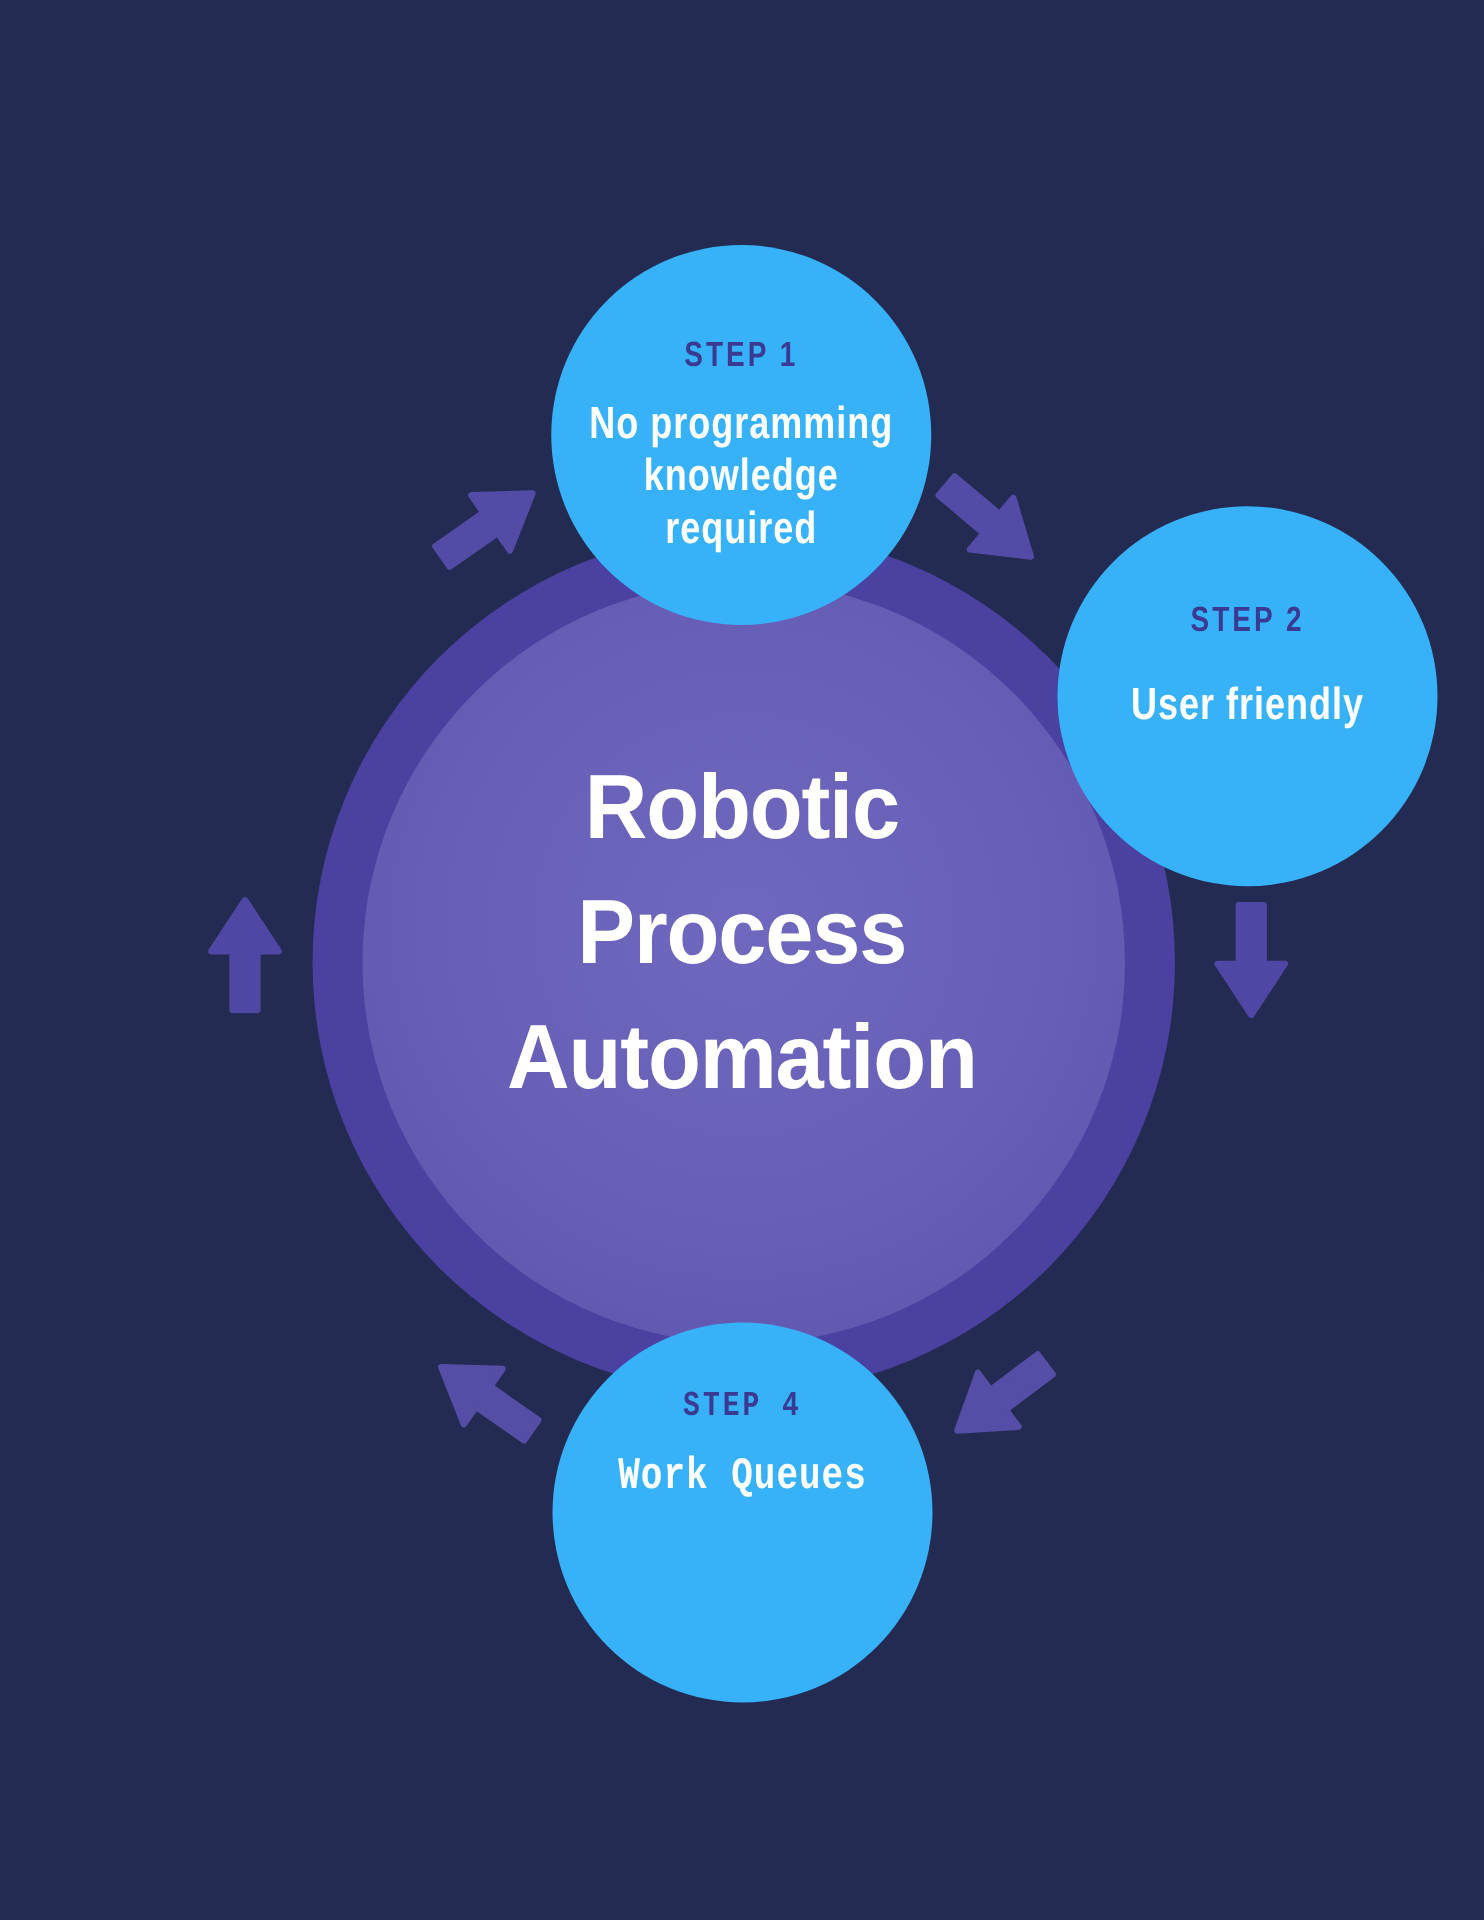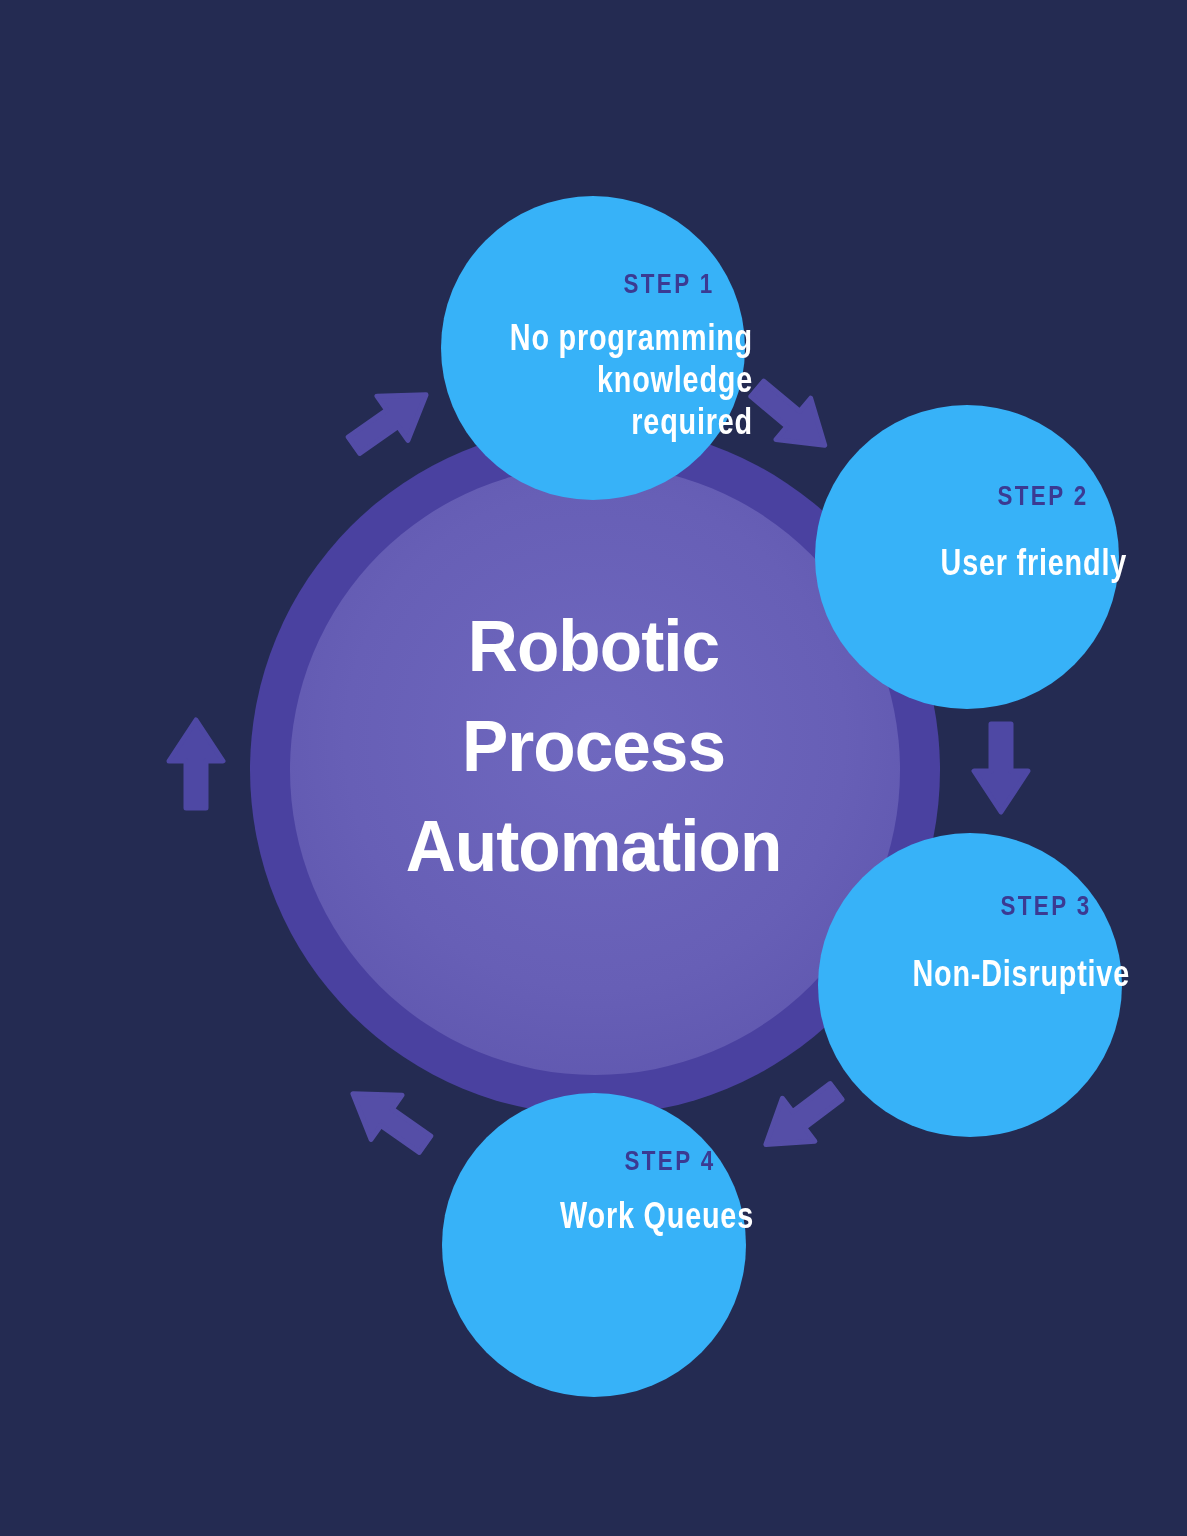--- a/index.html
+++ b/index.html
@@ -21,37 +21,37 @@
   .center-title{
     position:absolute;left:0;top:596px;width:1187px;
     text-align:center;color:#FFFFFF;font-weight:bold;
     font-size:73px;line-height:100px;letter-spacing:-1px;
     white-space:pre-line;
     transform:scaleX(0.95);transform-origin:50% 50%;
   }
   
   .node{
     position:absolute;width:304px;height:304px;border-radius:50%;
-    background:#37B2F8;text-align:right;
+    background:#37B2F8;text-align:center;
   }
   .step-label{
     position:absolute;left:0;width:100%;
     color:#3B3A92;font-weight:bold;font-size:28px;letter-spacing:3px;
     transform:scaleX(0.8);transform-origin:50% 50%;
   }
   .node-text{
     position:absolute;left:-48px;width:400px;
     color:#FFFFFF;font-weight:bold;font-size:36px;line-height:42px;
     letter-spacing:1px;white-space:pre-line;
     transform:scaleX(0.8);transform-origin:50% 50%;
   }
   .node-s1{left:441px;top:196px;} .node-s1 .step-label{top:72px;}  .node-s1 .node-text{top:121px;}
-  .node-s2{left:815px;top:405px;} .node-s2 .step-label{top:75px;}  .node-s2 .node-text{top:137px;}
+  .node-s2{left:846px;top:405px;} .node-s2 .step-label{top:75px;}  .node-s2 .node-text{top:137px;}
   .node-s3{left:818px;top:833px;} .node-s3 .step-label{top:57px;}  .node-s3 .node-text{top:120px;}
-  .node-s4{left:442px;top:1093px;}.node-s4 .step-label{top:52px;}  .node-s4 .node-text{top:102px;}
+  .node-s4{left:442px;top:1058px;font-family:Liberation Mono, monospace;}.node-s4 .step-label{top:52px;}  .node-s4 .node-text{top:102px;}
   .node-s5{left:66px;top:833px;}  .node-s5 .step-label{top:39px;}  .node-s5 .node-text{top:107px;}
   .node-s6{left:66px;top:405px;}  .node-s6 .step-label{top:80px;}  .node-s6 .node-text{top:132px;}
   
   .arrow{position:absolute;width:60px;height:94px;}
   .arrow svg{display:block;width:60px;height:94px;}
   .arrow-1{left:360px;top:373px;transform:rotate(55deg);}
   .arrow-2{left:761px;top:370px;transform:rotate(130deg);}
   .arrow-3{left:971px;top:721px;transform:rotate(180deg);}
   .arrow-4{left:771px;top:1071px;transform:rotate(233deg);}
   .arrow-5{left:359px;top:1072px;transform:rotate(-55deg);}
@@ -103,22 +103,18 @@
   <div class="node node-s1">
     <div class="step-label">STEP 1</div>
     <div class="node-text">No programming
 knowledge
 required</div>
   </div>
   <div class="node node-s2">
     <div class="step-label">STEP 2</div>
     <div class="node-text">User friendly</div>
   </div>
-  <div class="node node-s3">
-    <div class="step-label">STEP 3</div>
-    <div class="node-text">Non-Disruptive</div>
-  </div>
   <div class="node node-s4">
     <div class="step-label">STEP 4</div>
     <div class="node-text">Work Queues</div>
   </div>
 
 </div>
 
 </body></html>

